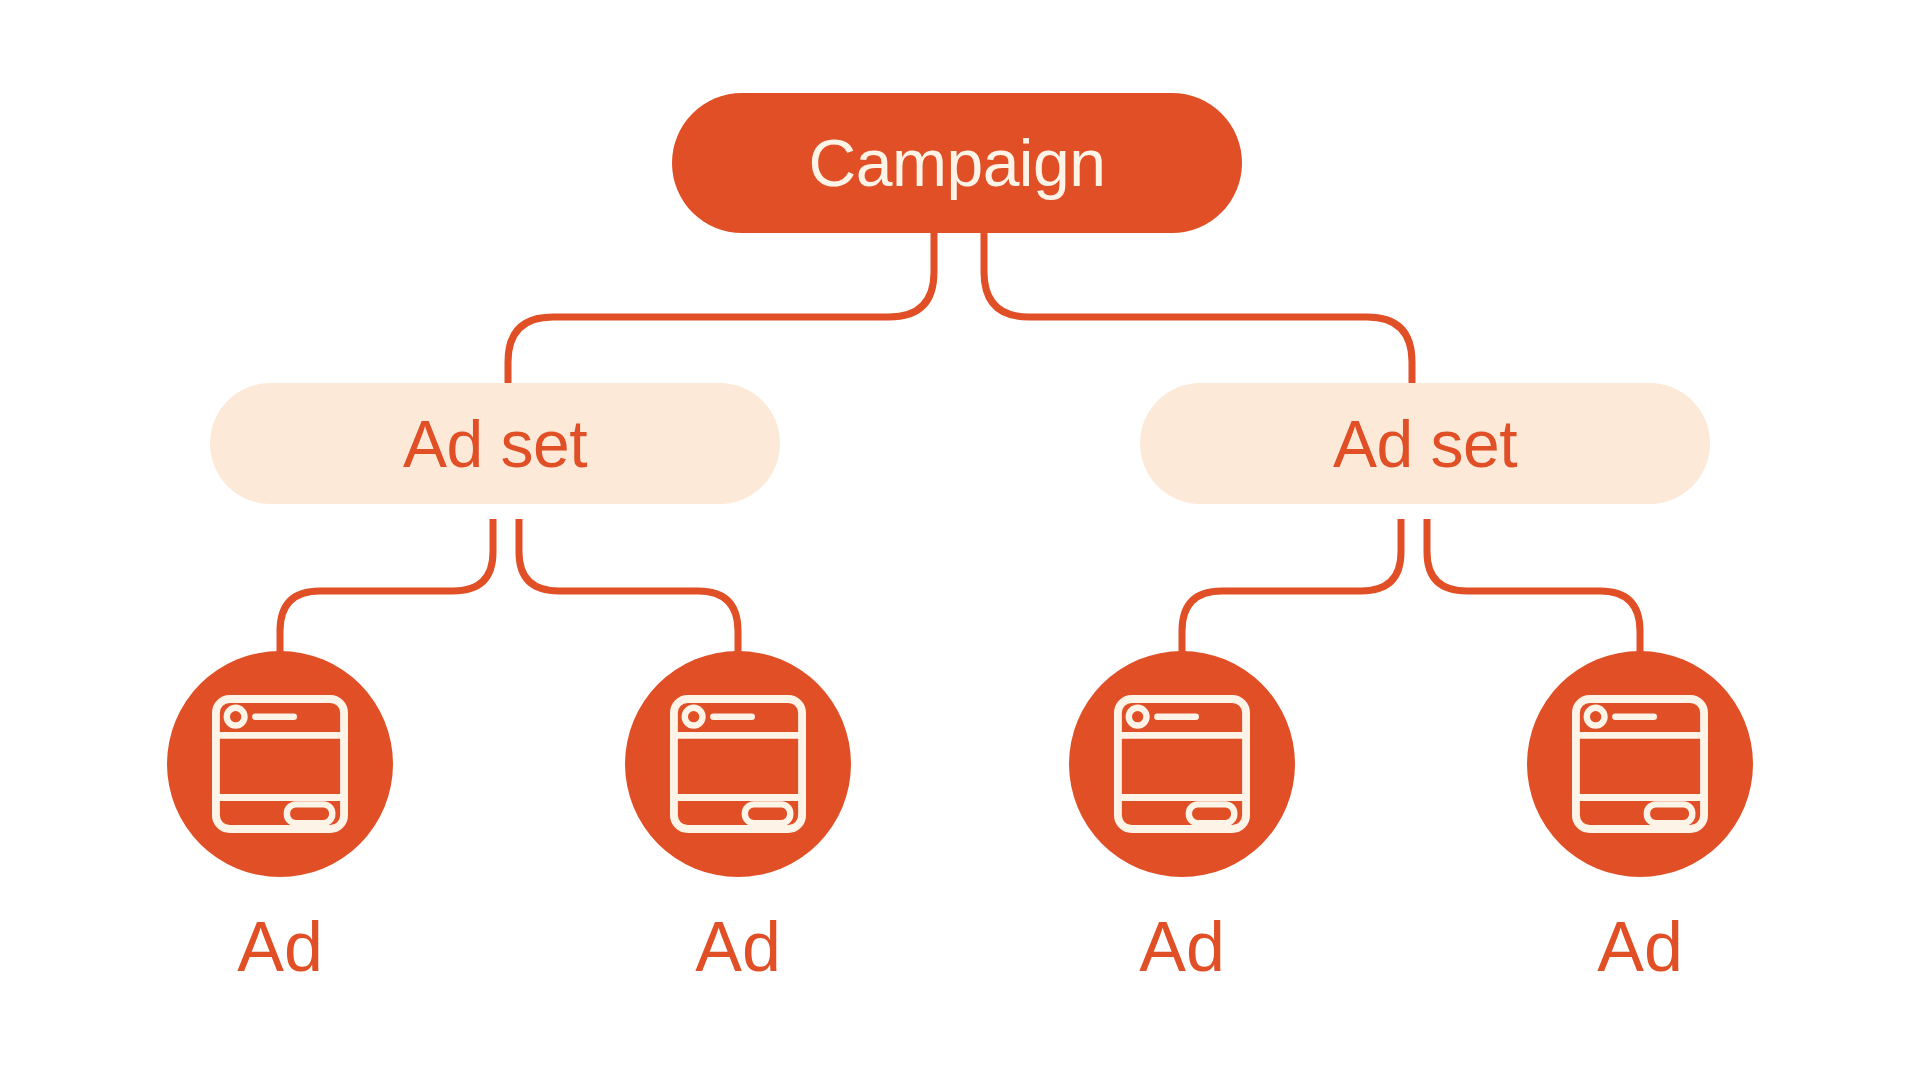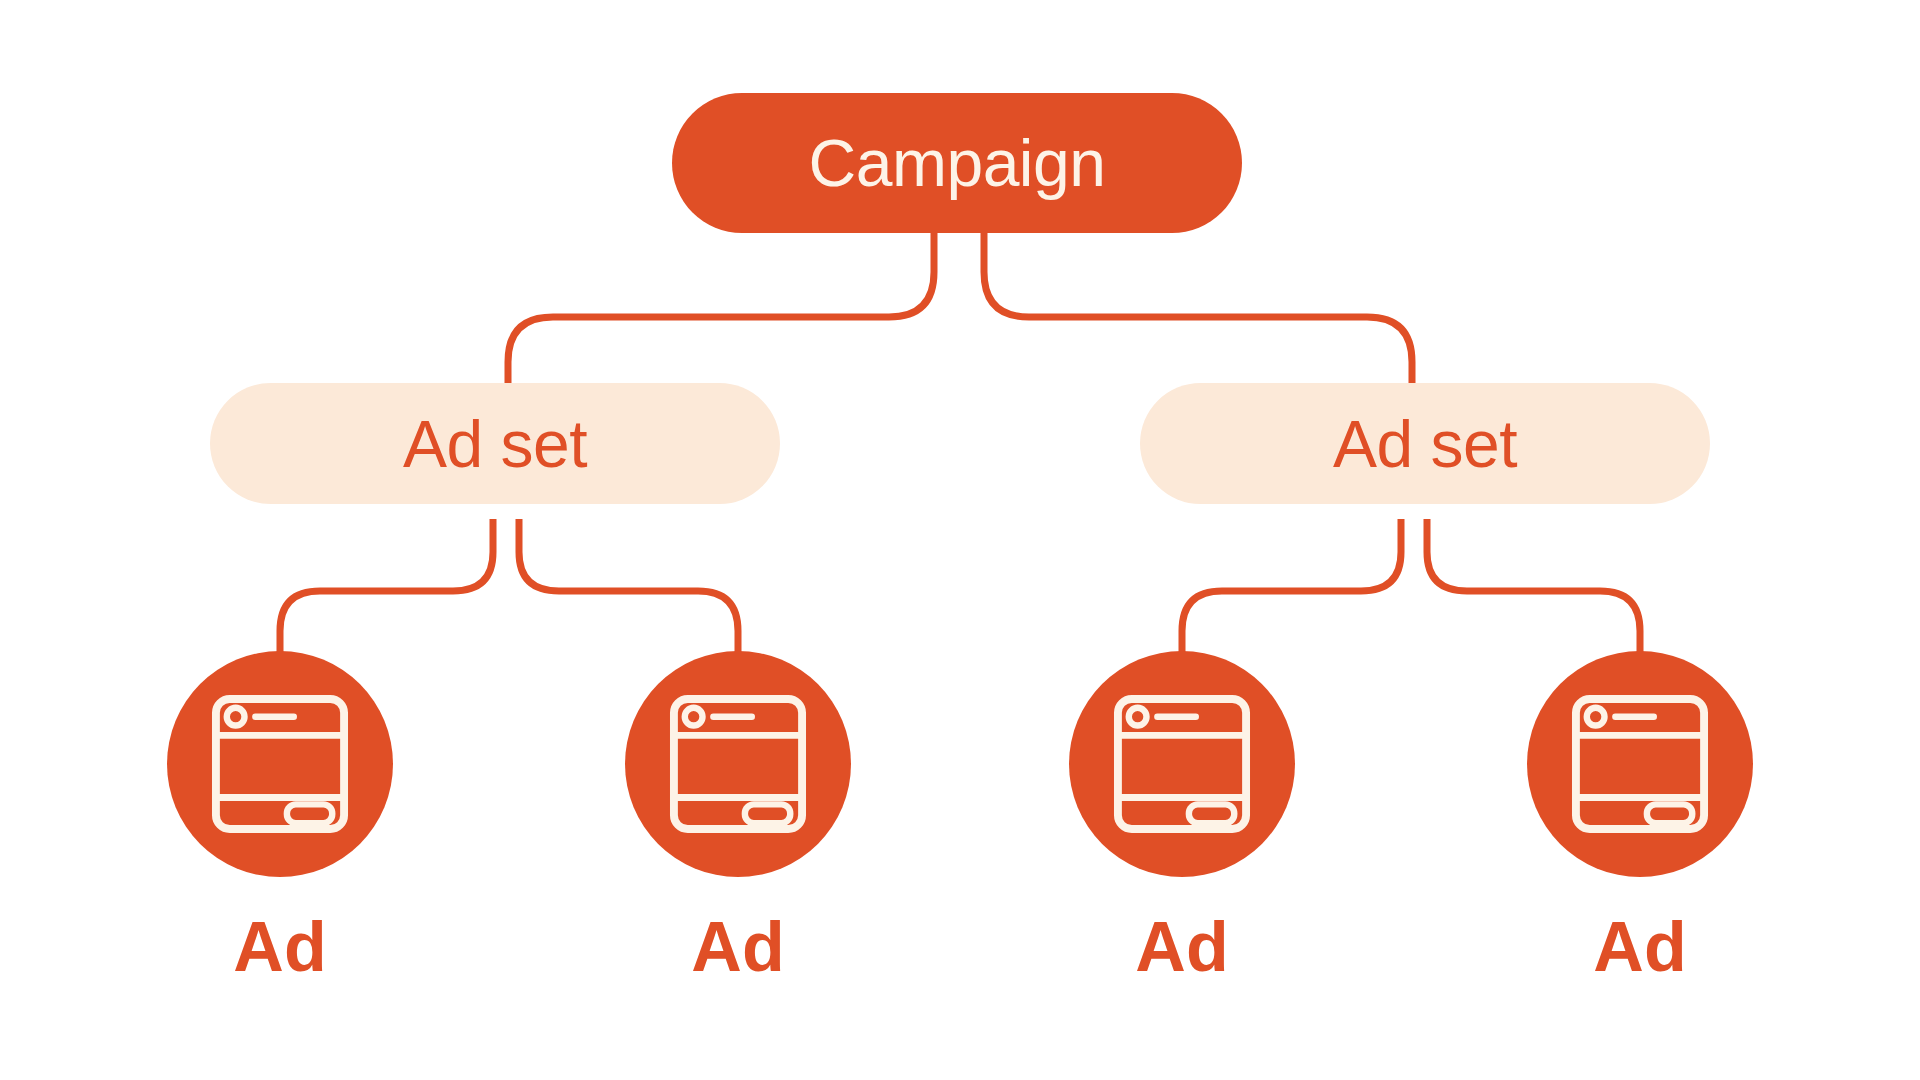--- a/index.html
+++ b/index.html
@@ -76,21 +76,20 @@
     stroke: var(--cream);
   }
   .ad-label {
     position: absolute;
     top: 912px;
     width: 226px;
     text-align: center;
     font-size: 70px;
     line-height: 1;
     color: var(--orange);
-    font-weight: bold;
   }
   .ad-label.l1 { left: 167px; }
   .ad-label.l2 { left: 625px; }
   .ad-label.l3 { left: 1069px; }
   .ad-label.l4 { left: 1527px; }
 </style>
 </head>
 <body>
 
 <div class="canvas">

